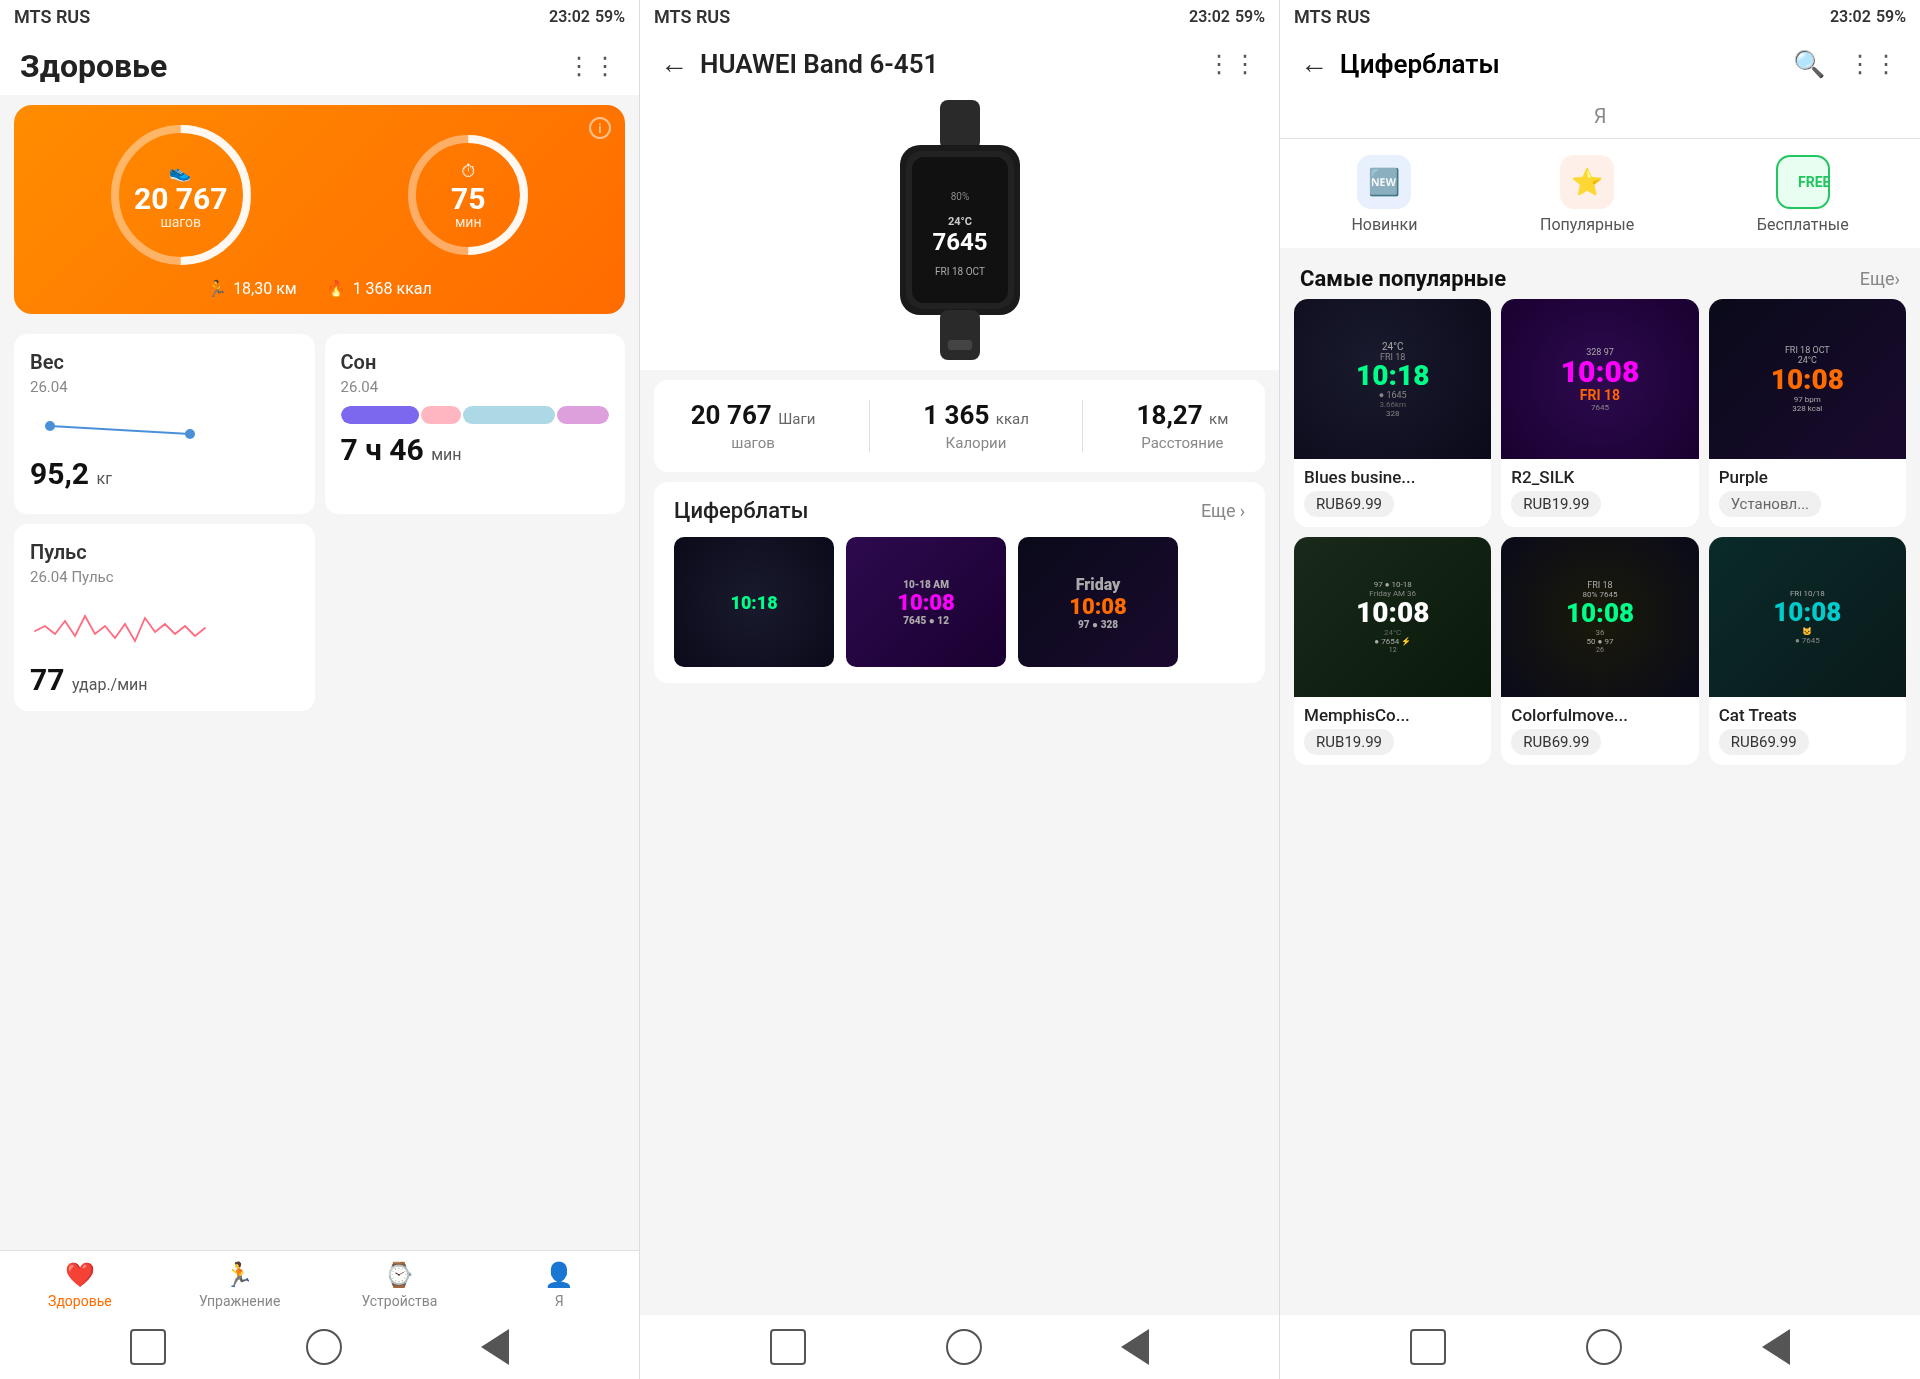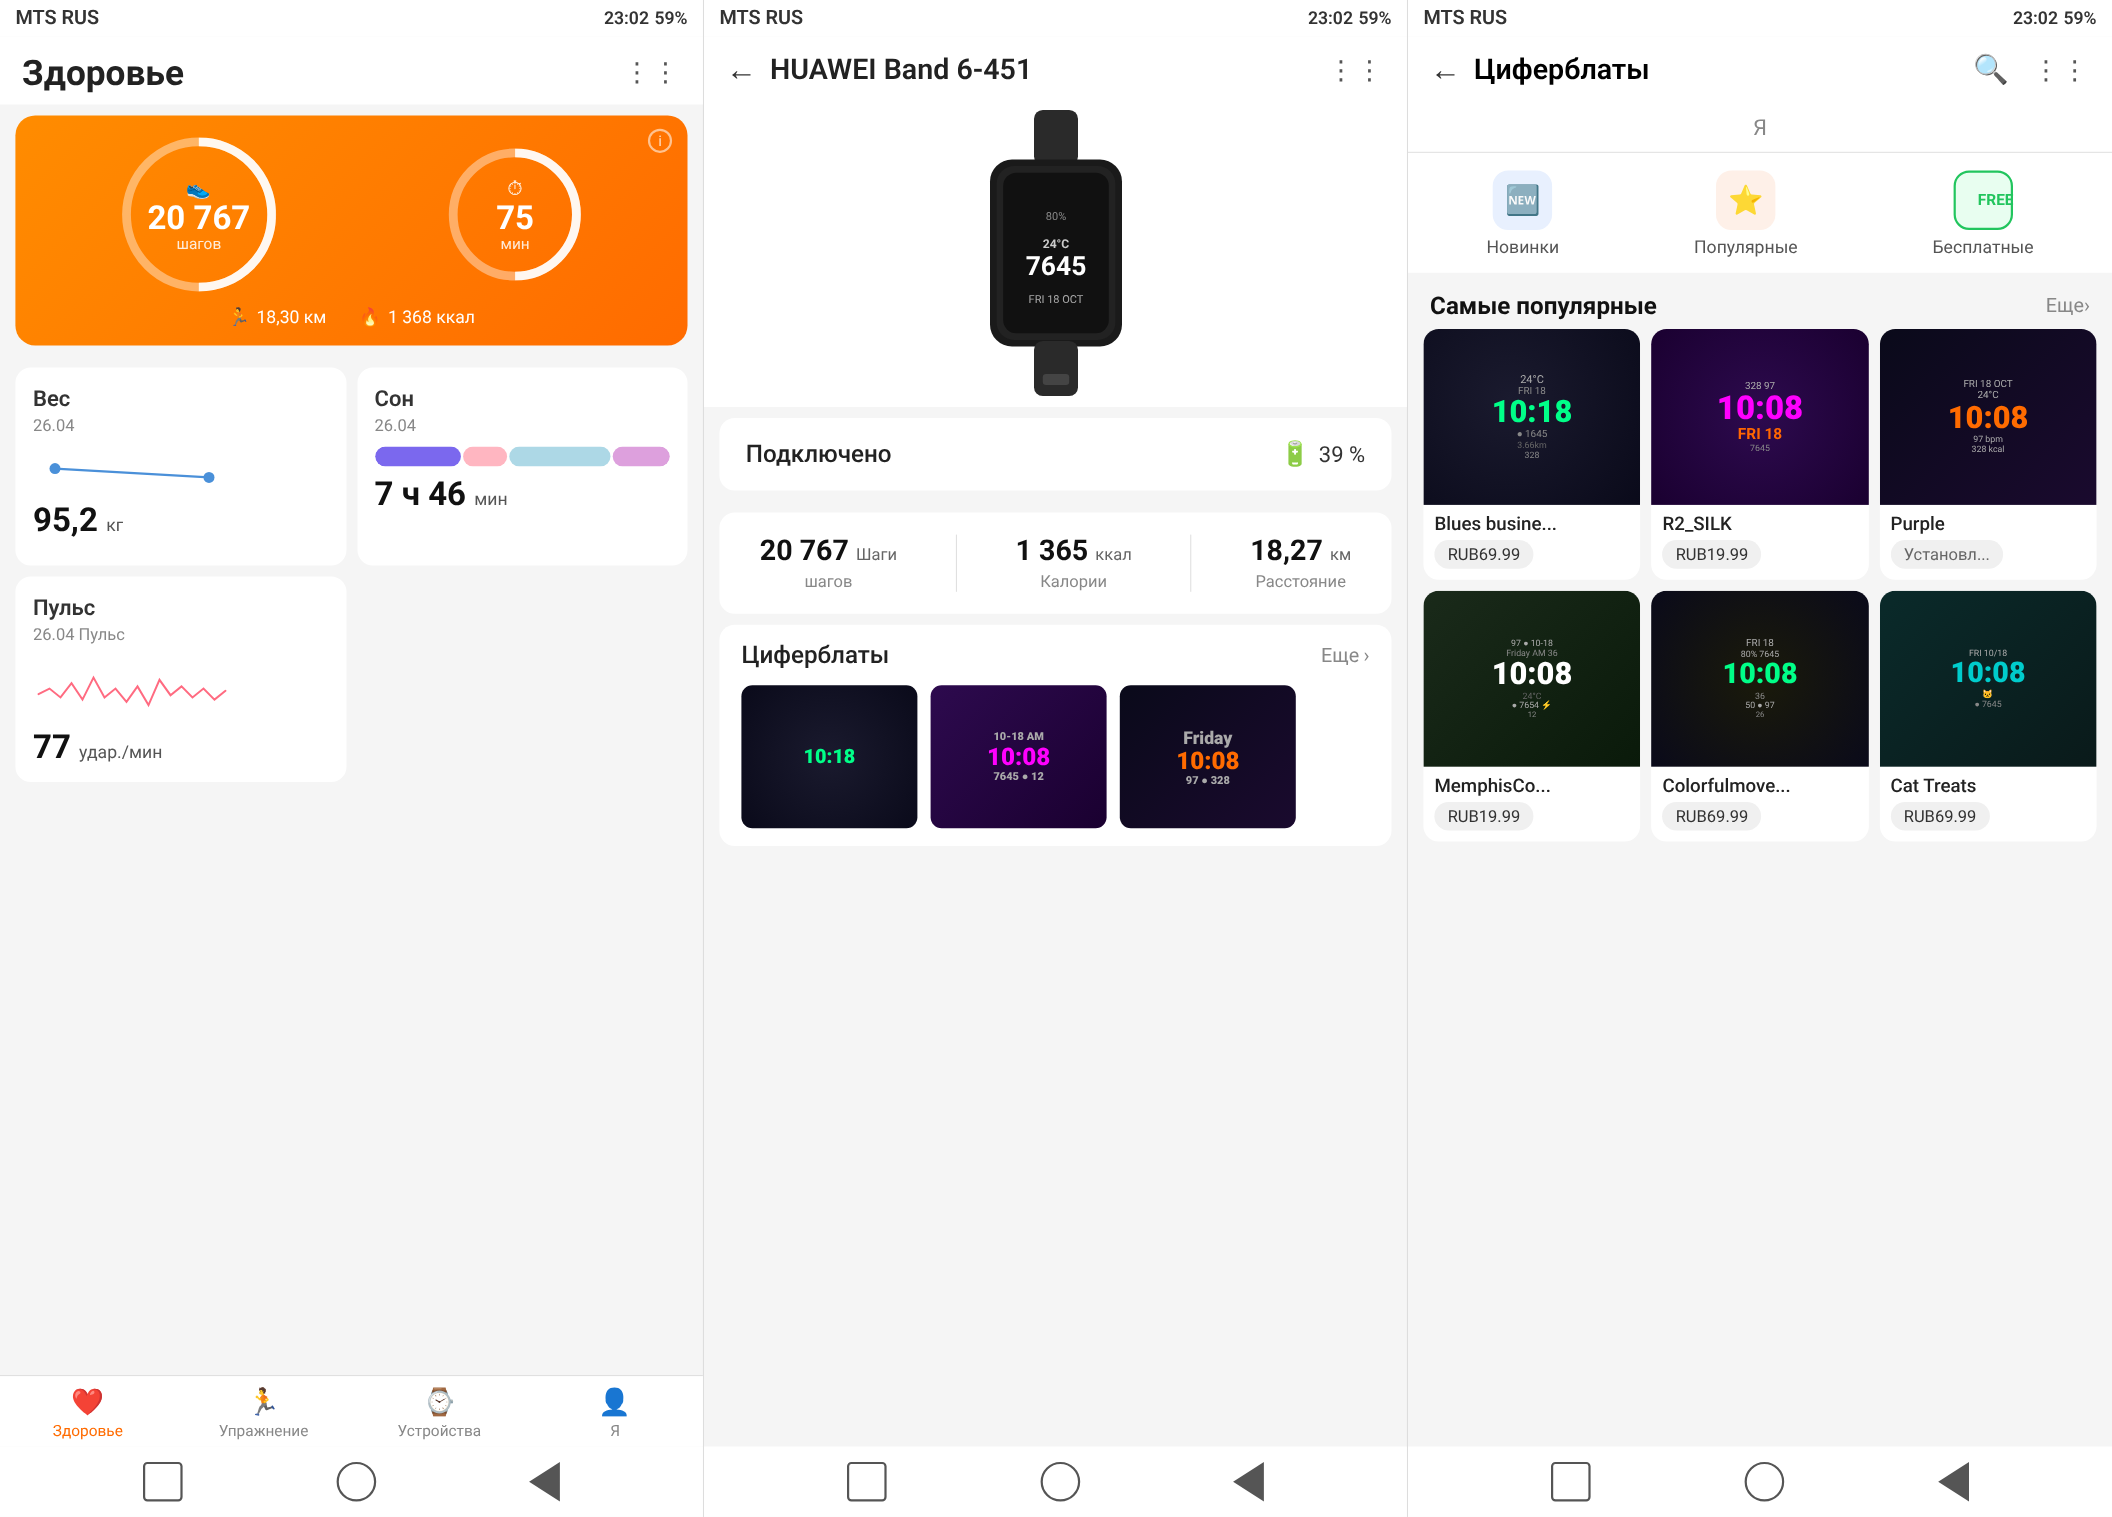--- a/index.html
+++ b/index.html
@@ -724,27 +724,20 @@
         <text x="90" y="150" text-anchor="middle" fill="#fff" font-size="24" font-weight="bold">7645</text>
         <text x="90" y="175" text-anchor="middle" fill="#aaa" font-size="10">FRI 18 OCT</text>
 
         <rect x="70" y="210" width="40" height="50" rx="8" fill="#2a2a2a"></rect>
 
         <rect x="78" y="240" width="24" height="10" rx="3" fill="#444"></rect>
       </svg>
     </div>
   </div>
 
-  <div class="device-info-card">
-    <span class="connected-label">Подключено</span>
-    <div class="battery-info">
-      <span class="battery-icon">🔋</span>
-      <span>39 %</span>
-    </div>
-  </div>
 
   <div class="stats-row" style="margin-top:10px;">
     <div class="stat-col">
       <span class="stat-big">
         <span>20 767</span>
         <span class="stat-unit">Шаги</span>
       </span>
       <span class="stat-label">шагов</span>
     </div>
     <div class="stat-divider"></div>

